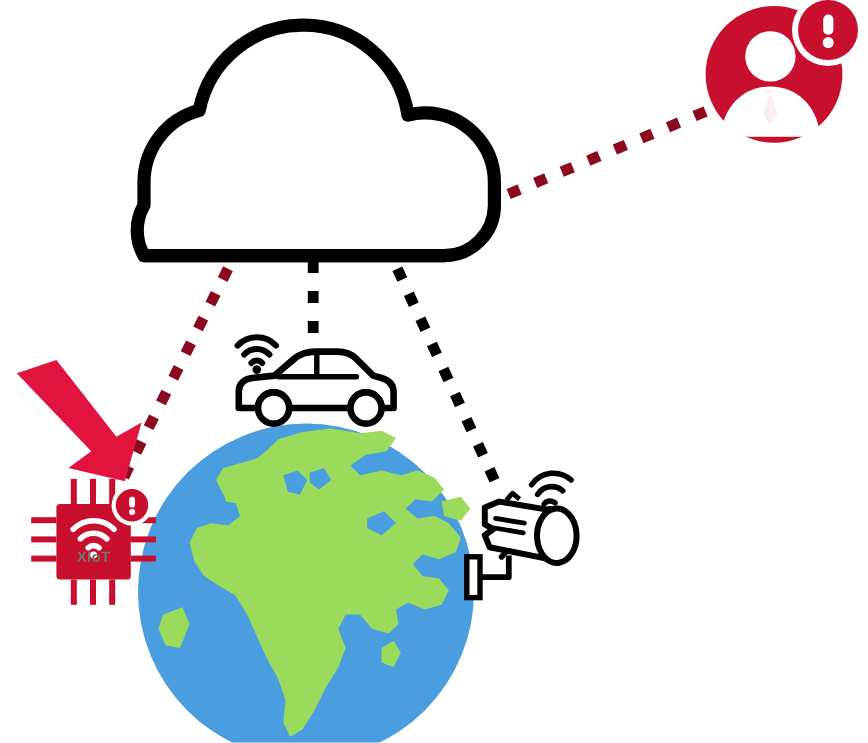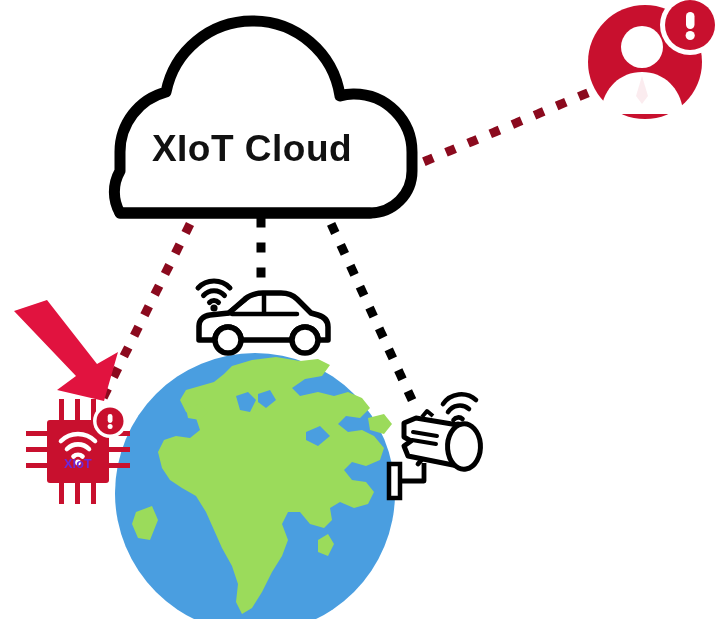--- a/index.html
+++ b/index.html
@@ -40,21 +40,21 @@
   }
   .chip-label {
     position: absolute;
     left: 47px;
     top: 457px;
     width: 62px;
     text-align: center;
     font-family: "Liberation Sans", sans-serif;
     font-size: 12.5px;
     font-weight: bold;
-    color: #6d28d9;
+    color: #737373;
     letter-spacing: 0.2px;
     user-select: none;
   }
 </style>
 </head>
 <body>
 
 <div id="canvas">
 
   <svg id="scene" viewBox="0 0 723 619" xmlns="http://www.w3.org/2000/svg">
@@ -274,17 +274,16 @@
 
       <path d="M 462 424 A 16 22 0 0 1 466 469 A 16 22 0 0 1 462 424 Z" fill="#ffffff" stroke="#000000" stroke-width="5"></path>
 
       <path d="M 413 432 L 437 436 M 412 440 L 436 444" fill="none" stroke="#000000" stroke-width="4" stroke-linecap="round"></path>
 
       <path d="M 422 417 L 427 411 L 433 416" fill="#ffffff" stroke="#000000" stroke-width="4" stroke-linejoin="round"></path>
     </g>
 
   </svg>
 
-  <div class="cloud-label">XIoT Cloud</div>
 
   <div class="chip-label">XIoT</div>
 
 </div>
 
 </body></html>

